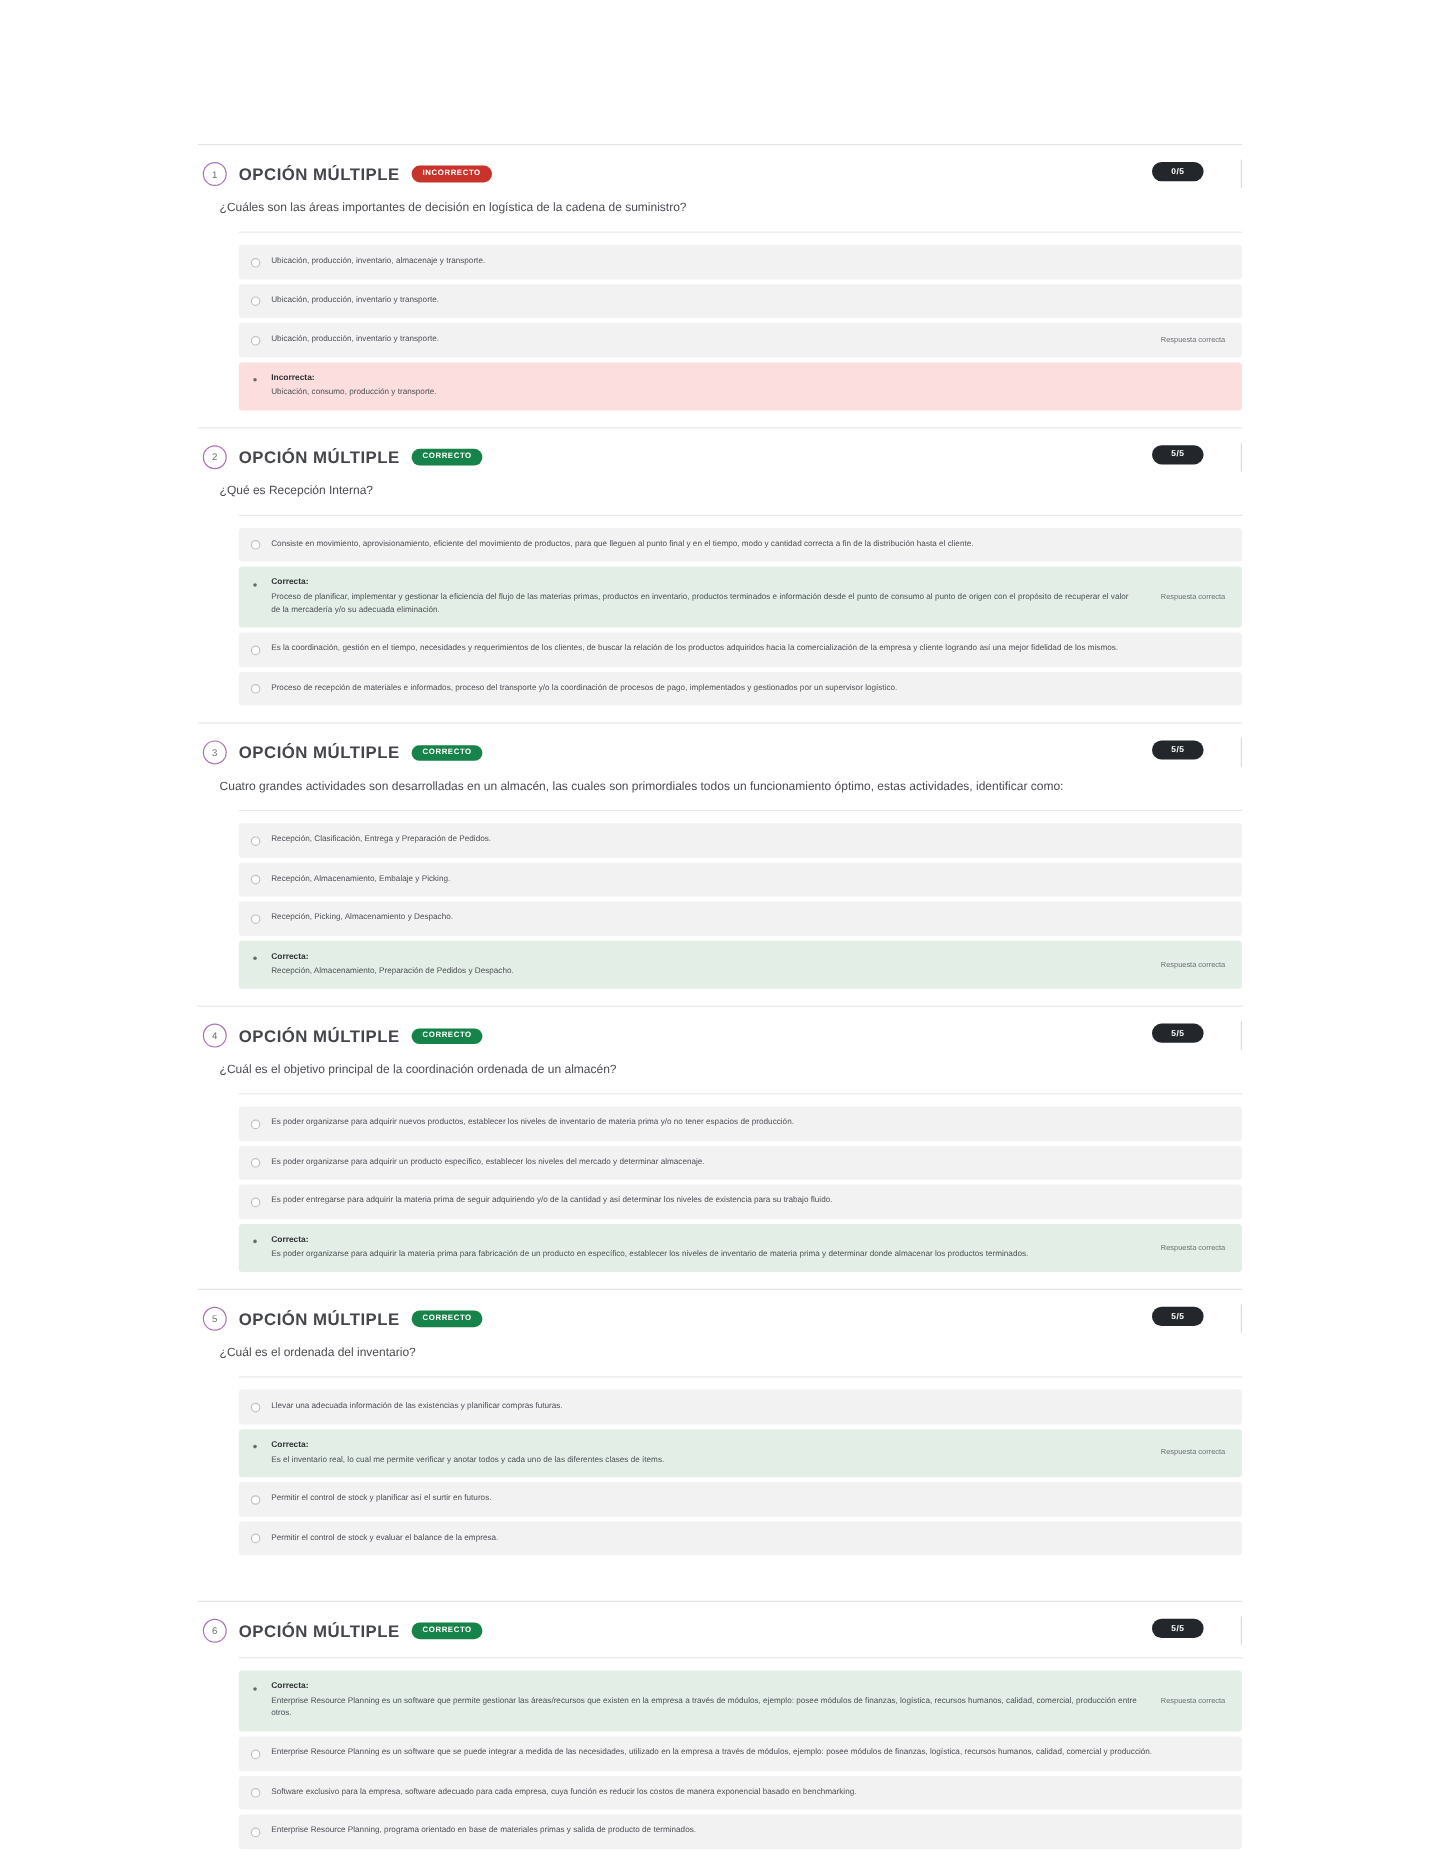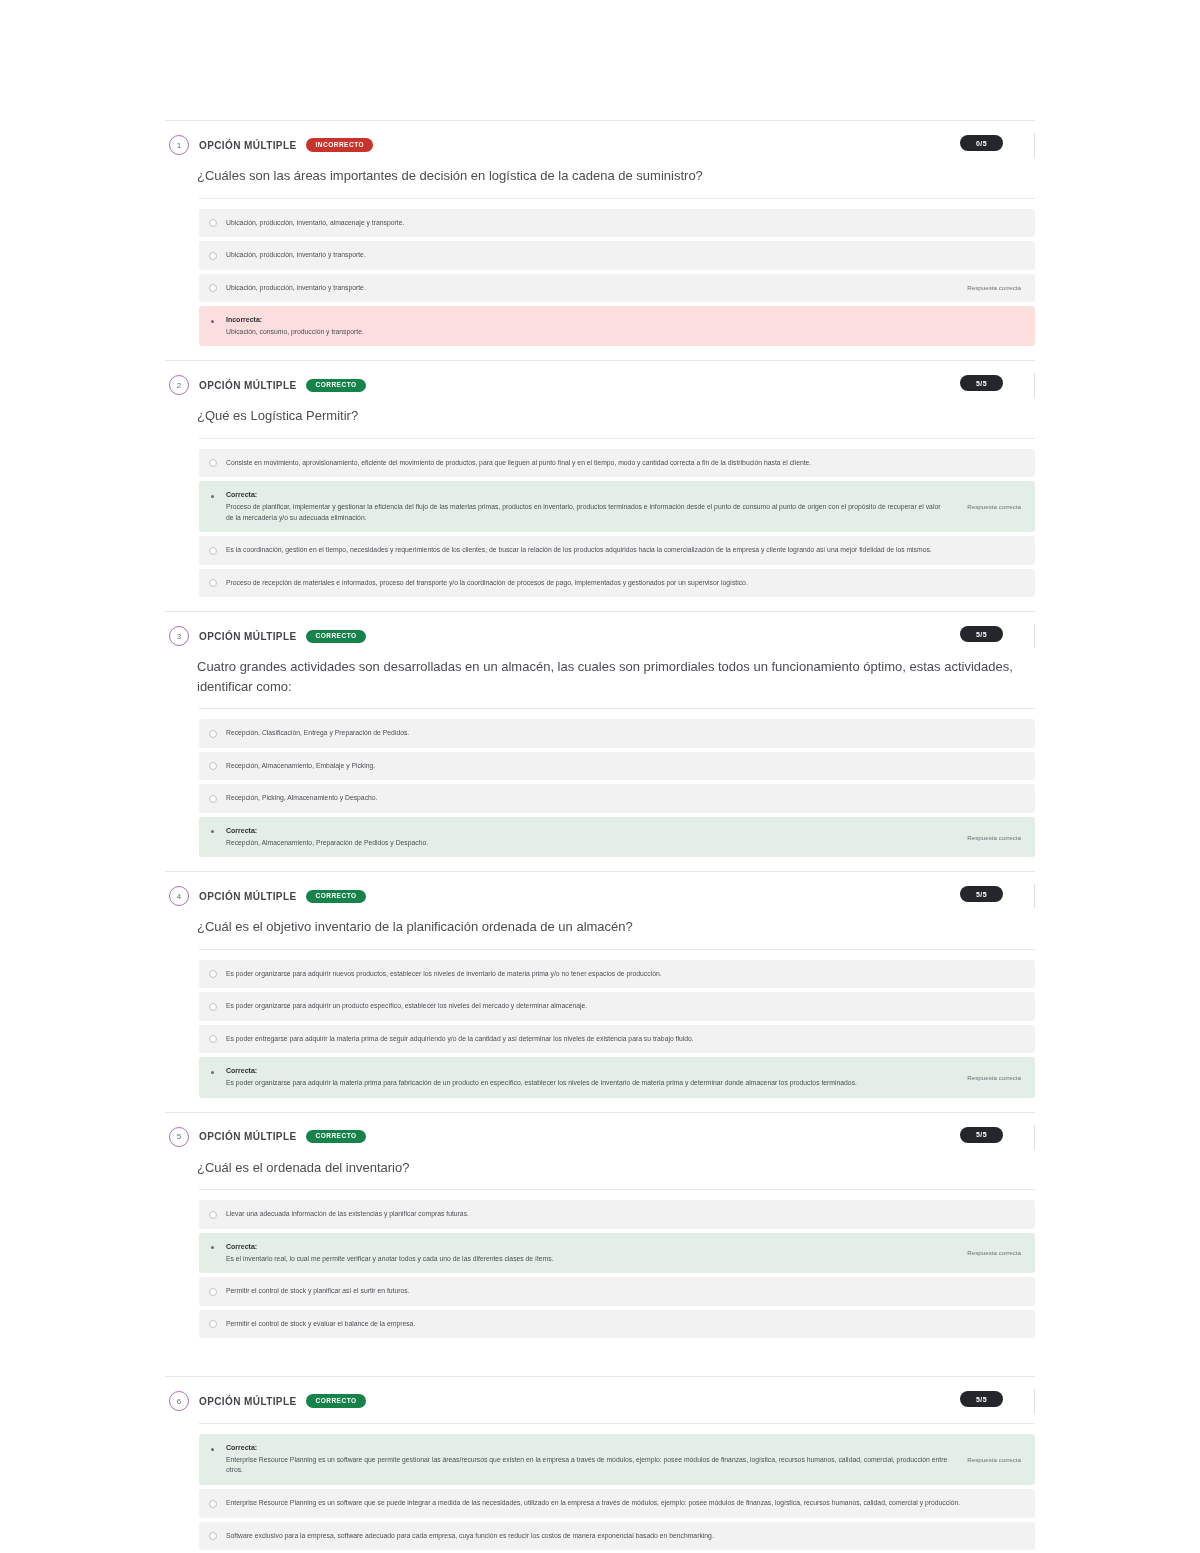--- a/index.html
+++ b/index.html
@@ -38,21 +38,21 @@
     border: 1.4px solid #a970b8;
     color: #6d6d72;
     font-size: 8px;
     display: flex;
     align-items: center;
     justify-content: center;
     flex: 0 0 auto;
     background: #fff;
   }
   .q-type {
-    font-size: 10px;
+    font-size: 14px;
     font-weight: bold;
     letter-spacing: .4px;
     color: #44464b;
     text-transform: uppercase;
   }
   .badge {
     font-size: 6.5px;
     font-weight: bold;
     letter-spacing: .5px;
     color: #fff;
@@ -79,23 +79,23 @@
   }
   .score-rule {
     position: absolute;
     right: 0;
     top: -2px;
     width: 1px;
     height: 24px;
     background: #dcdcde;
   }
   .q-text {
-    font-size: 13px;
+    font-size: 10px;
     color: #4b4d52;
-    margin: 11px 0 0 32px;
+    margin: 11px 0 0 18px;
     line-height: 1.5;
   }
   .q-divider {
     margin: 12px 0 10px 34px;
     height: 1px;
     background: #e8e8ea;
   }
   
   .options { margin: 0 0 0 34px; }
   .opt {
@@ -203,21 +203,21 @@
         </div>
       </div>
       <div class="q-card">
         <div class="q-head">
           <div class="q-num">2</div>
           <div class="q-type">OPCIÓN MÚLTIPLE</div>
           <div class="badge correct">CORRECTO</div>
           <div class="score-pill">5/5</div>
           <div class="score-rule"></div>
         </div>
-        <div class="q-text">¿Qué es Logística Permitir?</div>
+        <div class="q-text">¿Qué es Recepción Interna?</div>
         <div class="q-divider"></div>
         <div class="options">
           <div class="opt">
             <span class="radio"></span>
             <div class="opt-body">
               <div class="opt-text">Consiste en movimiento, aprovisionamiento, eficiente del movimiento de productos, para que lleguen al punto final y en el tiempo, modo y cantidad correcta a fin de la distribución hasta el cliente.</div>
             </div>
           </div>
           <div class="opt correct">
             <span class="radio"></span>
@@ -281,21 +281,21 @@
         </div>
       </div>
       <div class="q-card">
         <div class="q-head">
           <div class="q-num">4</div>
           <div class="q-type">OPCIÓN MÚLTIPLE</div>
           <div class="badge correct">CORRECTO</div>
           <div class="score-pill">5/5</div>
           <div class="score-rule"></div>
         </div>
-        <div class="q-text">¿Cuál es el objetivo inventario de la planificación ordenada de un almacén?</div>
+        <div class="q-text">¿Cuál es el objetivo principal de la coordinación ordenada de un almacén?</div>
         <div class="q-divider"></div>
         <div class="options">
           <div class="opt">
             <span class="radio"></span>
             <div class="opt-body">
               <div class="opt-text">Es poder organizarse para adquirir nuevos productos, establecer los niveles de inventario de materia prima y/o no tener espacios de producción.</div>
             </div>
           </div>
           <div class="opt">
             <span class="radio"></span>

